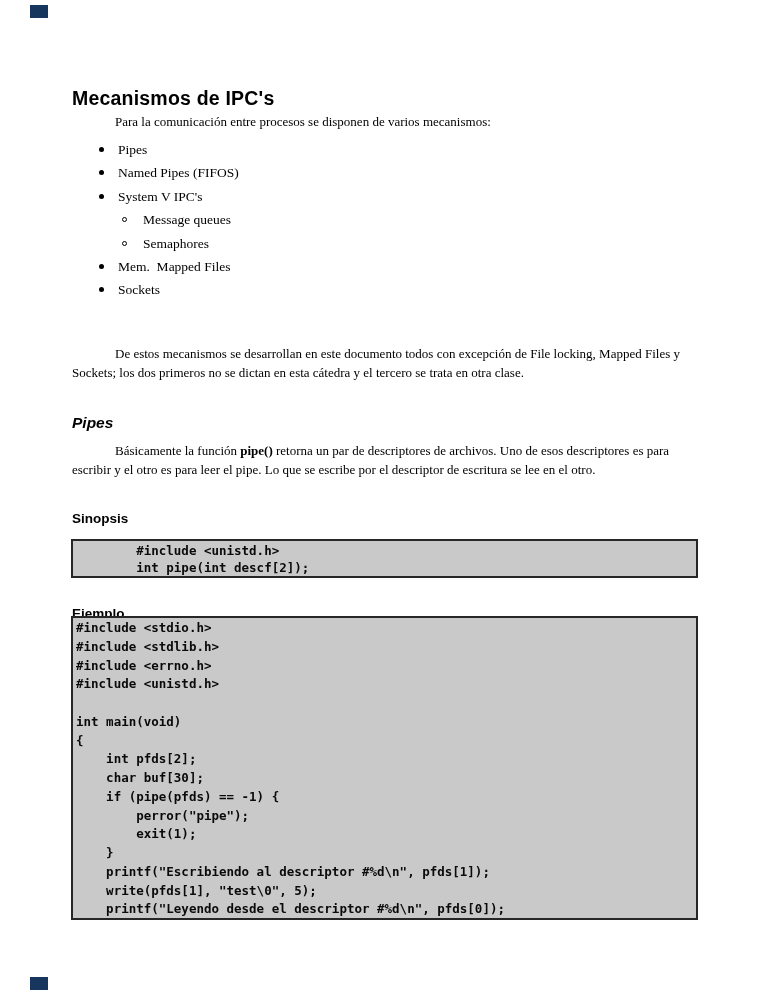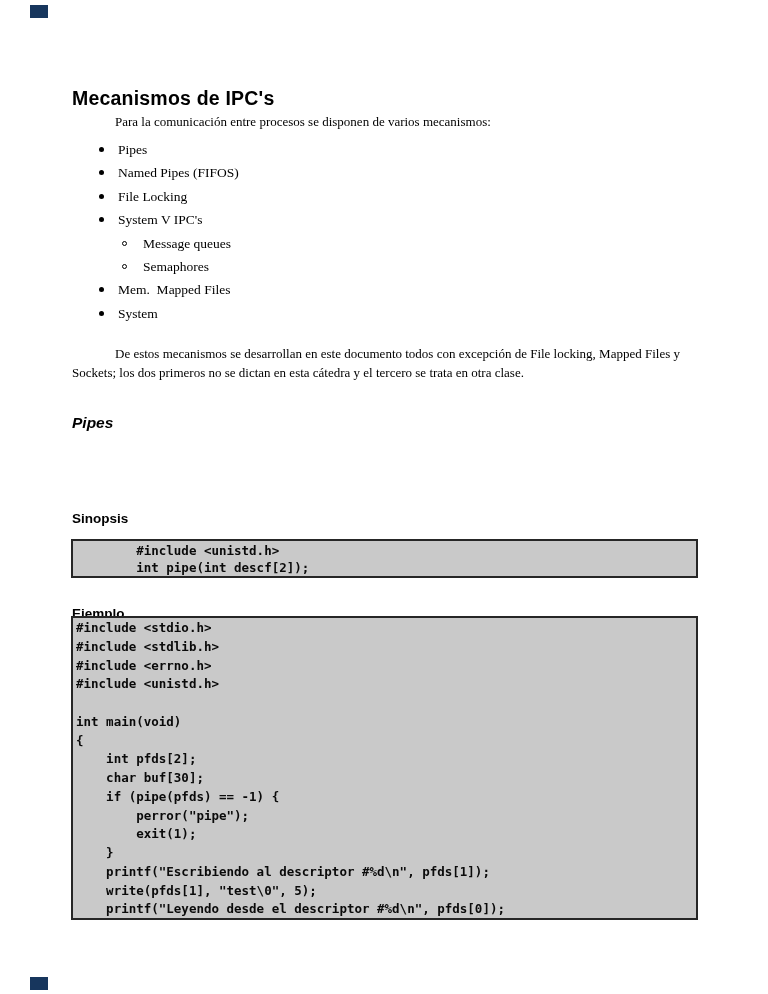--- a/index.html
+++ b/index.html
@@ -131,48 +131,45 @@
     <li class="lvl1">
       <span class="bullet-dot"></span>
       <span class="label">Pipes</span>
     </li>
     <li class="lvl1">
       <span class="bullet-dot"></span>
       <span class="label">Named Pipes (FIFOS)</span>
     </li>
     <li class="lvl1">
       <span class="bullet-dot"></span>
-      <span class="label">File Locking</span>
-    </li>
-    <li class="lvl1">
-      <span class="bullet-dot"></span>
       <span class="label">System V IPC's</span>
     </li>
     <li class="lvl2">
       <span class="bullet-circle"></span>
       <span class="label">Message queues</span>
     </li>
     <li class="lvl2">
       <span class="bullet-circle"></span>
       <span class="label">Semaphores</span>
     </li>
     <li class="lvl1">
       <span class="bullet-dot"></span>
       <span class="label">Mem.  Mapped Files</span>
     </li>
     <li class="lvl1">
       <span class="bullet-dot"></span>
-      <span class="label">System</span>
+      <span class="label">Sockets</span>
     </li>
   </ul>
 
   <p class="abs body-par mech-par">De estos mecanismos se desarrollan en este documento todos con excepción de File locking, Mapped Files y Sockets; los dos primeros no se dictan en esta cátedra y el tercero se trata en otra clase.</p>
 
   <h2 class="abs pipes-heading">Pipes</h2>
 
+  <p class="abs body-par pipes-par"><span>Básicamente la función </span><b>pipe()</b><span> retorna un par de descriptores de archivos. Uno de esos descriptores es para escribir y el otro es para leer el pipe. Lo que se escribe por el descriptor de escritura se lee en el otro.</span></p>
 
   <h3 class="abs sub-heading sinopsis-heading">Sinopsis</h3>
 
   <div class="code-box sinopsis-box">
     <pre>        #include &lt;unistd.h&gt;
         int pipe(int descf[2]);</pre>
   </div>
 
   <h3 class="abs sub-heading ejemplo-heading">Ejemplo</h3>
 

